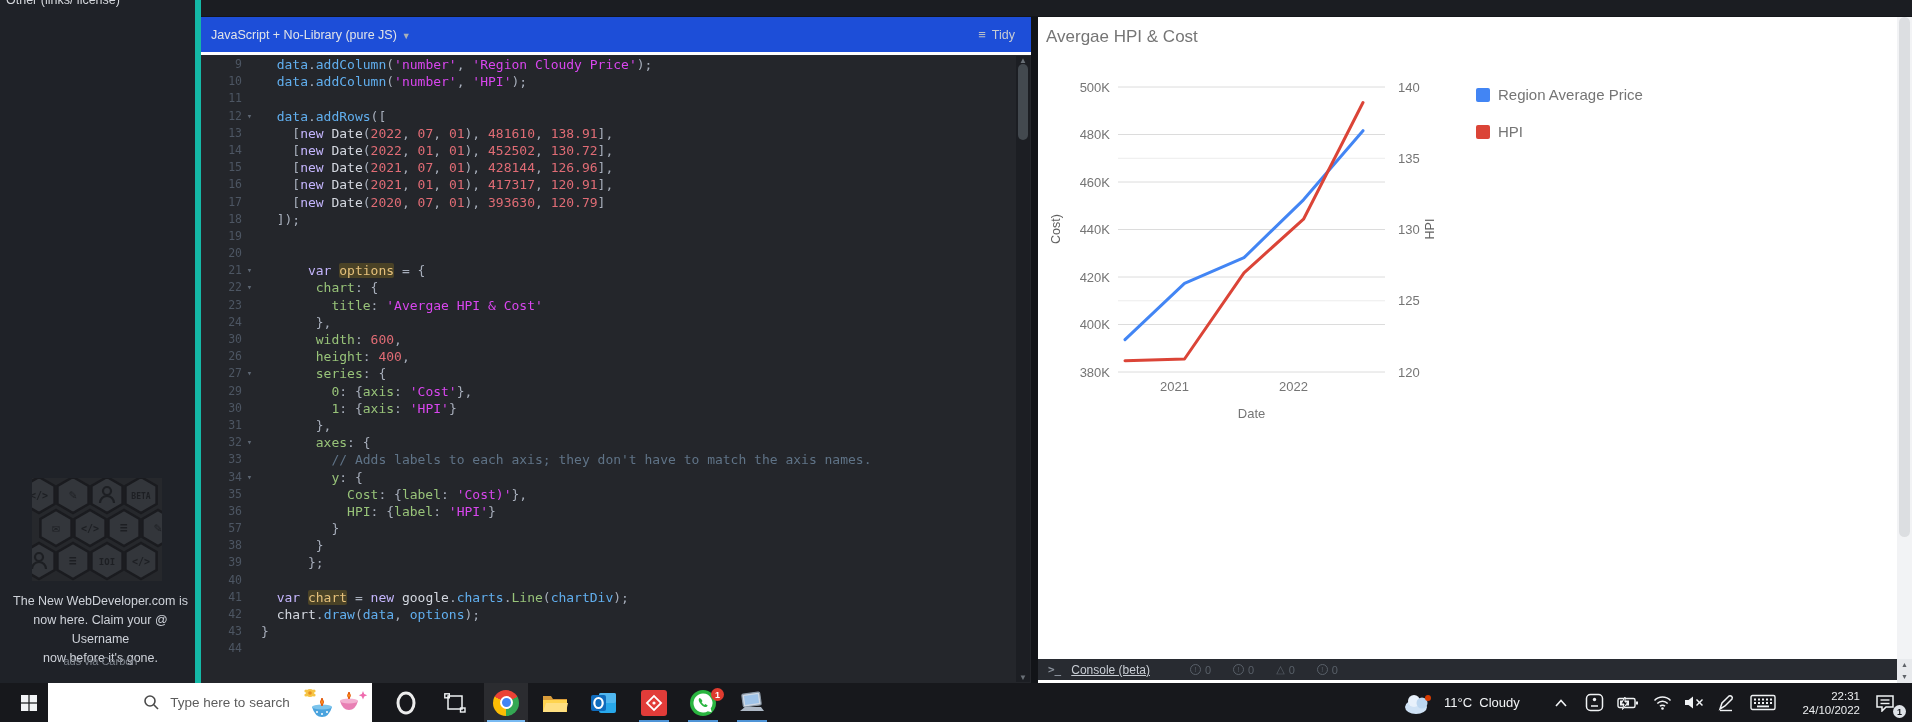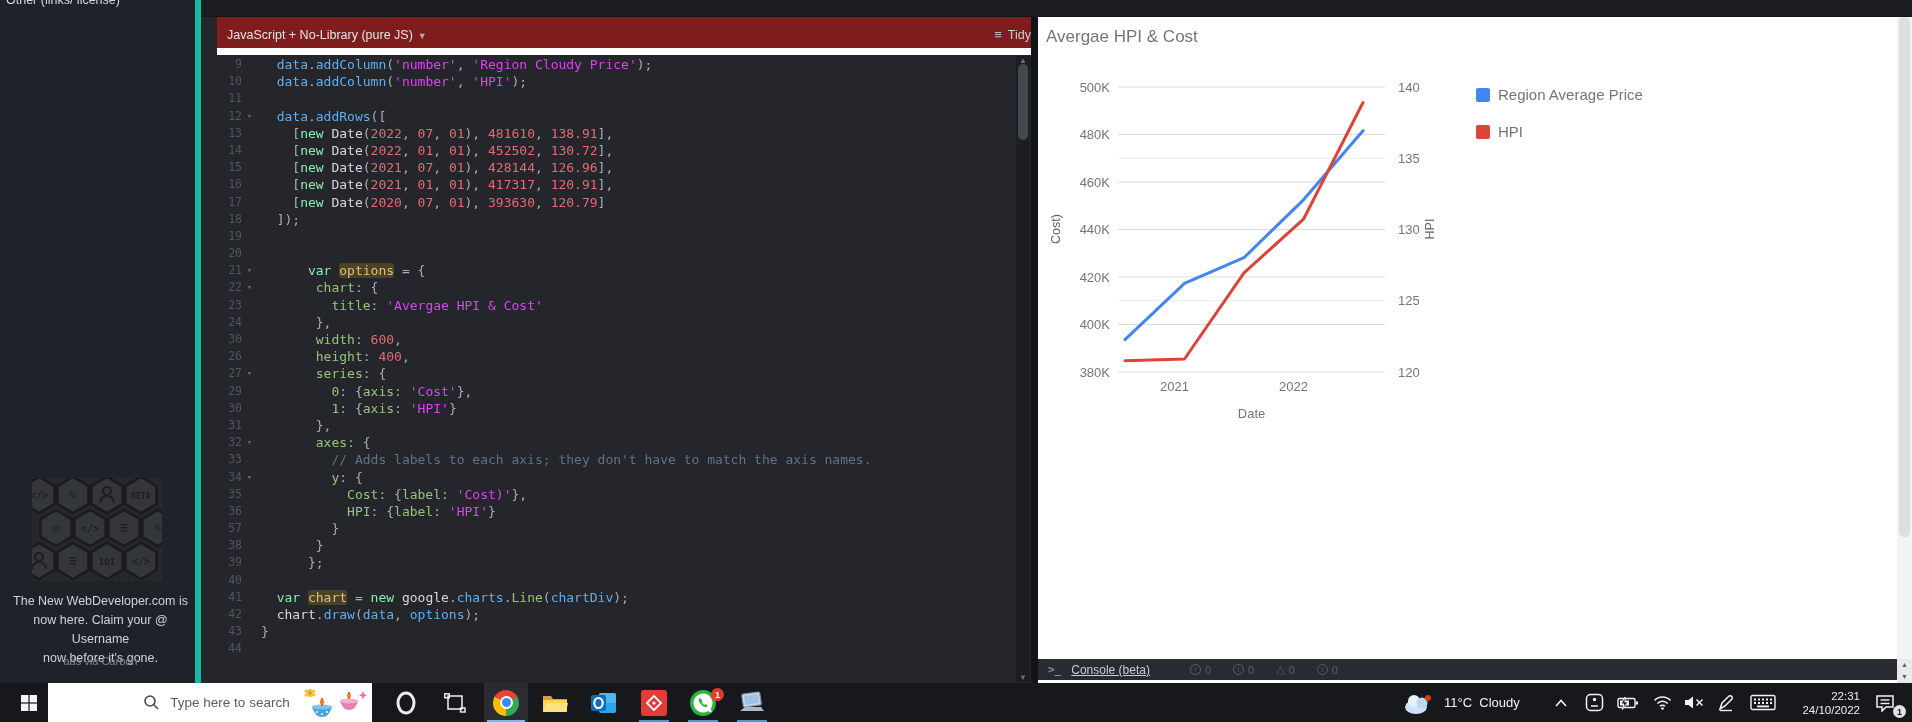--- a/index.html
+++ b/index.html
@@ -13,34 +13,34 @@
 
   
   .sidebar{left:0;top:0;width:201px;height:683px;background:#1f2228;border-right:6px solid #14b8a6;}
   .sidebar-top-text{left:6px;top:-7px;width:190px;color:#d5d8dd;font-size:12.5px;white-space:nowrap;}
   .ad-img{left:32px;top:478px;width:130px;height:103px;background:#26282c;overflow:hidden;}
   .ad-text{left:3px;top:592px;width:195px;text-align:center;color:#ced2d9;font-size:12.5px;line-height:19px;}
   .ad-attrib{left:0;top:655px;width:201px;text-align:center;color:#7e848d;font-size:11px;}
 
   
   .editor{left:201px;top:17px;width:830px;height:666px;background:#24262b;}
-  .ed-header{position:absolute;left:16px;top:0;width:100%;height:38px;background:#7f1d1d;border-bottom:7px solid #ffffff;}
+  .ed-header{position:absolute;left:0;top:0;width:100%;height:38px;background:#1d4ed8;border-bottom:3px solid #ffffff;}
   .ed-title{position:absolute;left:10px;top:11px;color:#e2e4e8;font-size:12.5px;}
   .ed-caret{color:#aab0b8;font-size:9px;margin-left:5px;}
   .ed-tidy{position:absolute;right:16px;top:10px;color:#c9cdd3;font-size:12.5px;cursor:pointer;}
   .ed-tidy .burger{font-size:13px;margin-right:6px;color:#b9bec6;}
 
   .code{position:absolute;left:0;top:39px;width:815px;height:627px;overflow:hidden;
         font-family:"DejaVu Sans Mono","Liberation Mono",monospace;font-size:13px;}
   .cline{height:17.2px;line-height:17.2px;white-space:pre;display:flex;}
   .ln{display:inline-block;width:41px;text-align:right;color:#4d5663;font-size:11.5px;flex:none;}
   .fold{display:inline-block;width:15px;text-align:center;color:#5d6673;font-size:9px;flex:none;}
   .ct{padding-left:4px;flex:none;}
   .tk-w{color:#d4d8e0;} .tk-p{color:#a7aebb;} .tk-v{color:#61afef;}
-  .tk-k{color:#86efac;} .tk-s{color:#d946ef;} .tk-n{color:#e06c75;}
+  .tk-k{color:#c4b5fd;} .tk-s{color:#d946ef;} .tk-n{color:#e06c75;}
   .tk-y{color:#98c379;} .tk-c{color:#5f7387;}
   .tk-h{color:#e5c07b;background:#4a4226;border-radius:2px;}
 
   
   .ed-scroll{position:absolute;right:1px;top:39px;width:14px;height:626px;background:#1c1e23;}
   .ed-thumb{position:absolute;left:2px;top:8px;width:10px;height:76px;background:#43494f;border-radius:5px;}
   .ed-arrow{position:absolute;left:0;width:14px;color:#6a7077;font-size:8px;text-align:center;}
 
   
   .divider{left:1031px;top:17px;width:7px;height:666px;background:#121418;}

